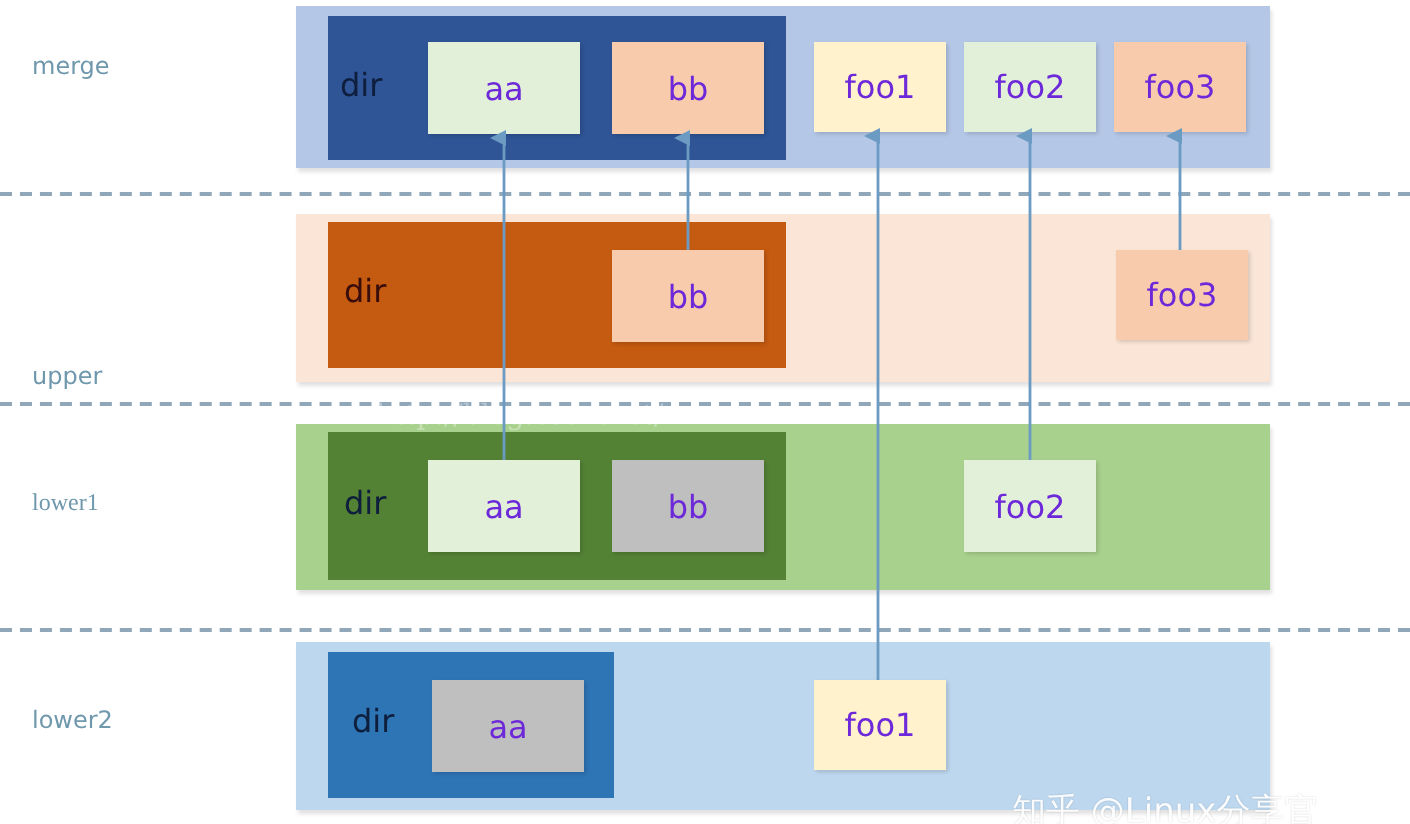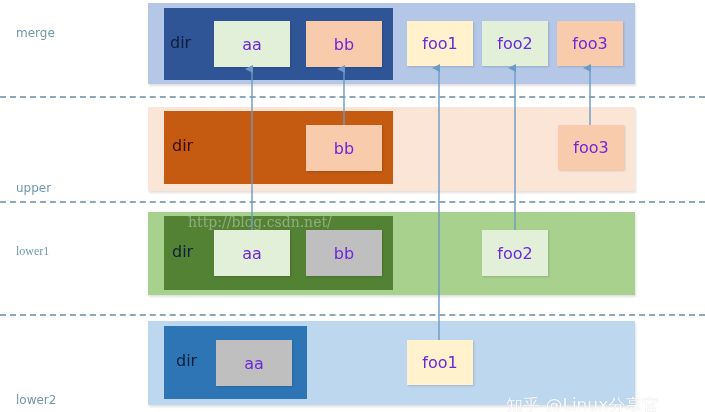--- a/index.html
+++ b/index.html
@@ -13,21 +13,21 @@
   svg.arrows { position:absolute; left:0; top:0; width:705px; height:412px; pointer-events:none; }
   .watermark { position:absolute; color:#ffffff; font-size:17px; opacity:0.92; text-shadow:0 0 1px rgba(0,0,0,0.2);margin-top:24px; }
   .csdn { position:absolute; color:rgba(255,255,255,0.35); font-family:"DejaVu Serif", serif; font-size:14px; white-space:nowrap; }
 </style>
 </head>
 <body>
 
 <div class="layer-label" style="left:16px; top:26px;">merge</div>
 <div class="layer-label" style="left:16px; top:144px;margin-top:37px;">upper</div>
 <div class="layer-label" style="left:16px; top:244px;font-family:Liberation Serif, serif;">lower1</div>
-<div class="layer-label" style="left:16px; top:353px;margin-top:40px;">lower2</div>
+<div class="layer-label" style="left:16px; top:353px;">lower2</div>
 
 <div class="dash" style="top:96px;"></div>
 <div class="dash" style="top:201px;"></div>
 <div class="dash" style="top:314px;"></div>
 
 <div class="band" style="left:148px; top:3px; width:487px; height:81px; background:#b4c7e7;"></div>
 <div class="dir" style="left:164px; top:8px; width:229px; height:72px; background:#2f5597;"></div>
 <div class="dir-label" style="left:170px; top:33px;">dir</div>
 <div class="file" style="left:214px; top:21px; width:76px; height:46px; background:#e2f0d9;">aa</div>
 <div class="file" style="left:306px; top:21px; width:76px; height:46px; background:#f8cbad;">bb</div>
@@ -40,21 +40,21 @@
 <div class="dir-label" style="left:172px; top:136px; color:#3a0d0d;">dir</div>
 <div class="file" style="left:306px; top:125px; width:76px; height:46px; background:#f8cbad;">bb</div>
 <div class="file" style="left:558px; top:125px; width:66px; height:45px; background:#f8cbad;">foo3</div>
 
 <div class="band" style="left:148px; top:212px; width:487px; height:83px; background:#a9d18e;"></div>
 <div class="dir" style="left:164px; top:216px; width:229px; height:74px; background:#548235;"></div>
 <div class="dir-label" style="left:172px; top:242px;">dir</div>
 <div class="file" style="left:214px; top:230px; width:76px; height:46px; background:#e2f0d9;">aa</div>
 <div class="file" style="left:306px; top:230px; width:76px; height:46px; background:#bfbfbf;">bb</div>
 <div class="file" style="left:482px; top:230px; width:66px; height:46px; background:#e2f0d9;">foo2</div>
-<div class="csdn" style="left:188px; top:214px;">http://blog.csdn.net/</div>
+<div class="csdn" style="left:188px; top:200px;">http://blog.csdn.net/</div>
 
 <div class="band" style="left:148px; top:321px; width:487px; height:84px; background:#bdd7ee;"></div>
 <div class="dir" style="left:164px; top:326px; width:143px; height:73px; background:#2e75b6;"></div>
 <div class="dir-label" style="left:176px; top:351px;">dir</div>
 <div class="file" style="left:216px; top:340px; width:76px; height:46px; background:#bfbfbf;">aa</div>
 <div class="file" style="left:407px; top:340px; width:66px; height:45px; background:#fff2cc;">foo1</div>
 
 <svg class="arrows" viewBox="0 0 705 412">
   <defs>
     <marker id="ah" markerWidth="8" markerHeight="8" refX="4" refY="7" orient="auto-start-reverse" markerUnits="userSpaceOnUse">

